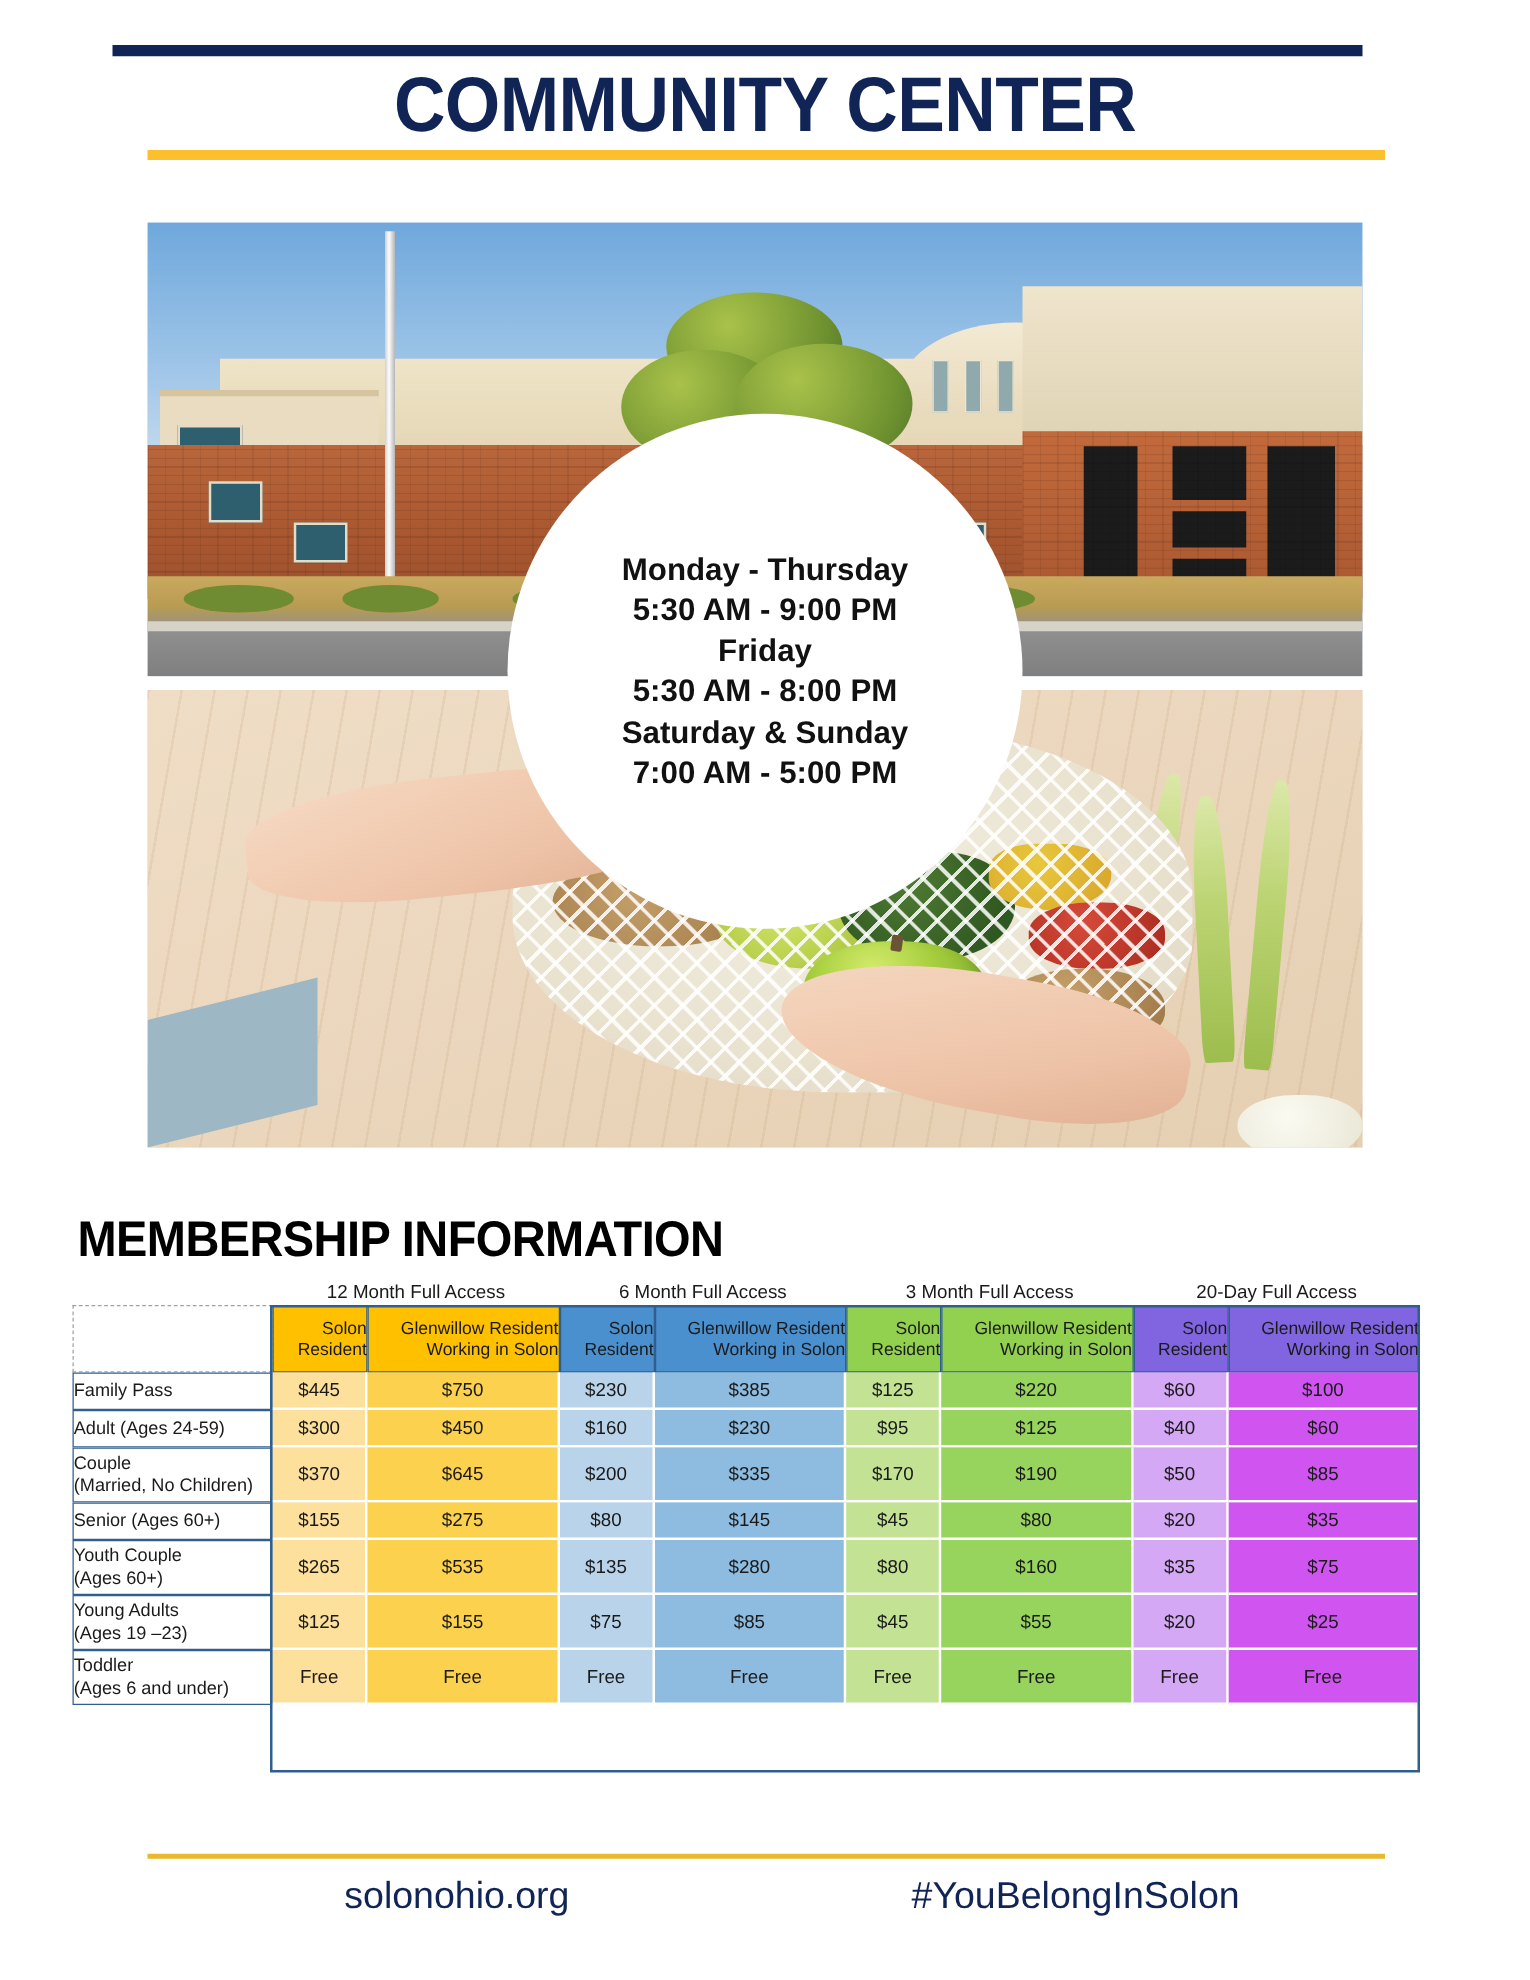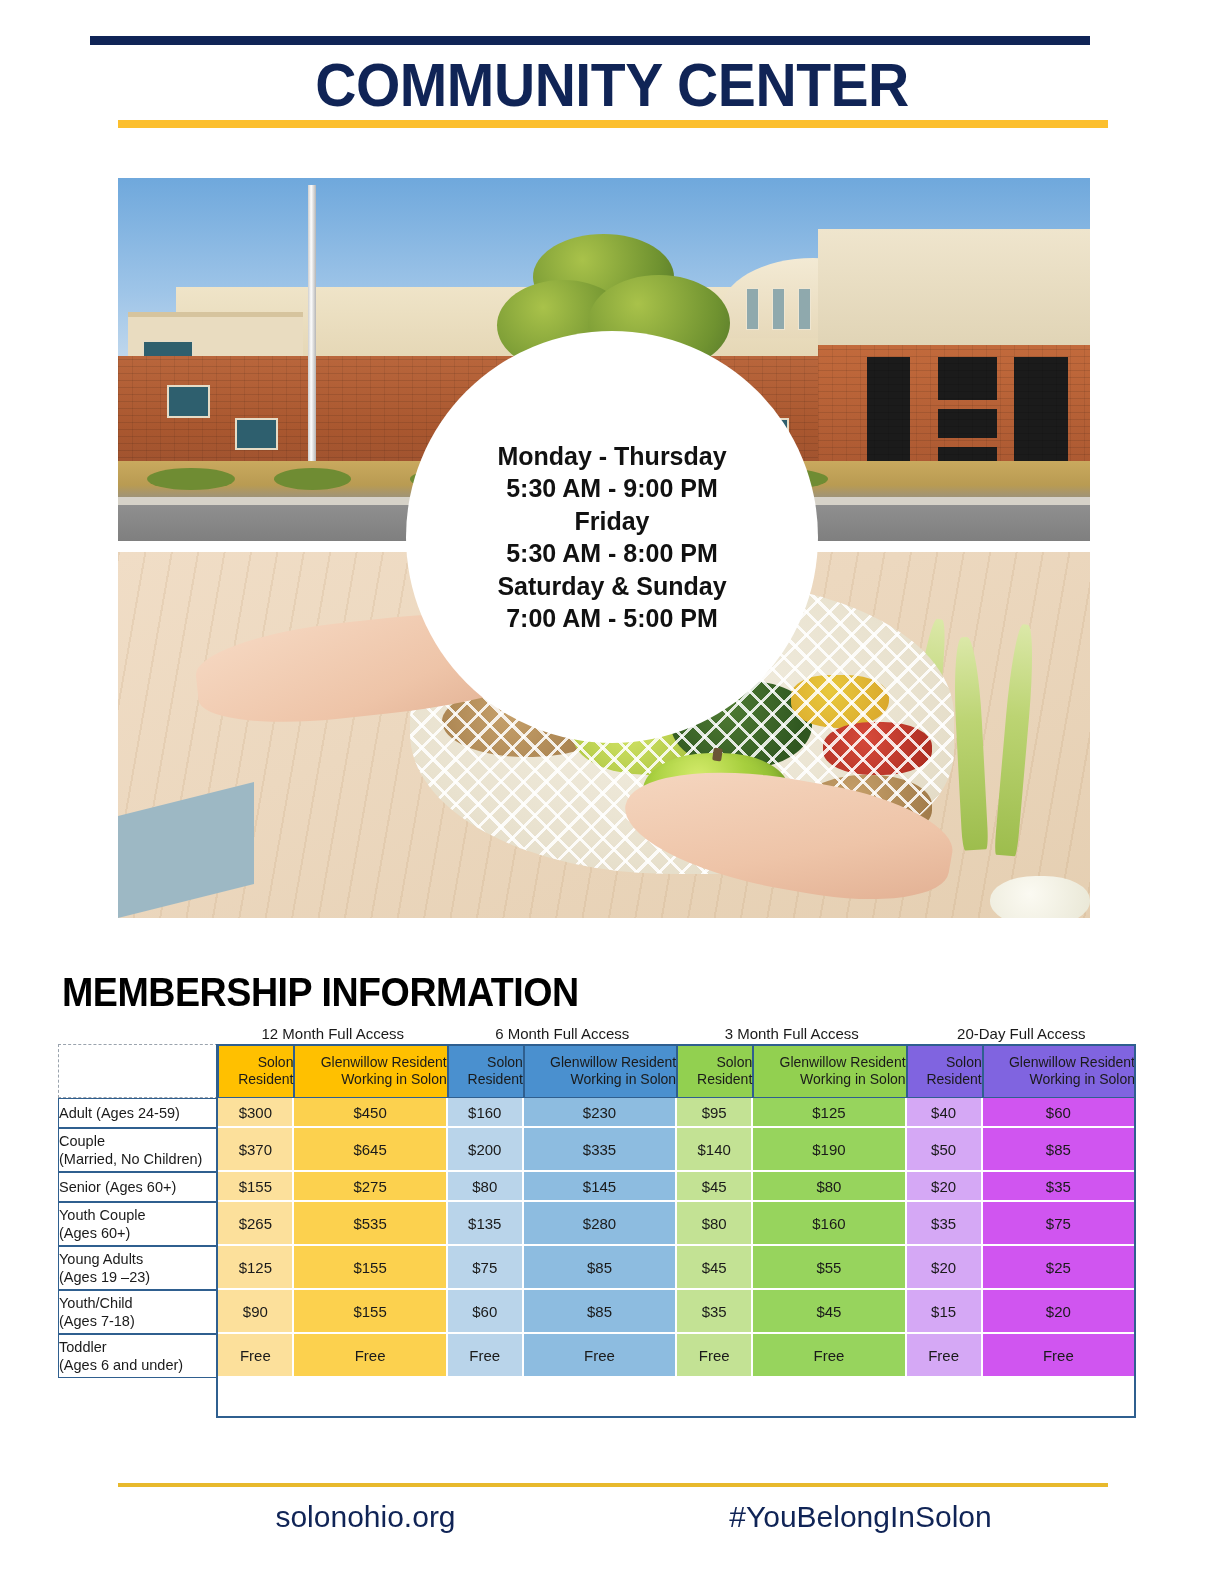--- a/index.html
+++ b/index.html
@@ -499,20 +499,33 @@
         <th class="hdr hdr-y">Glenwillow Resident Working in Solon</th>
         <th class="hdr hdr-b">Solon Resident</th>
         <th class="hdr hdr-b">Glenwillow Resident Working in Solon</th>
         <th class="hdr hdr-g">Solon Resident</th>
         <th class="hdr hdr-g">Glenwillow Resident Working in Solon</th>
         <th class="hdr hdr-p">Solon Resident</th>
         <th class="hdr hdr-p">Glenwillow Resident Working in Solon</th>
       </tr>
     </thead>
     <tbody>
+      <tr class="r1">
+        <td class="row-label">
+          <span>Family Pass</span>
+        </td>
+        <td class="cell y-lite">$445</td>
+        <td class="cell y-dark">$750</td>
+        <td class="cell b-lite">$230</td>
+        <td class="cell b-dark">$385</td>
+        <td class="cell g-lite">$125</td>
+        <td class="cell g-dark">$220</td>
+        <td class="cell p-lite">$60</td>
+        <td class="cell p-dark">$100</td>
+      </tr>
       <tr class="r2">
         <td class="row-label">
           <span>Adult (Ages 24-59)</span>
         </td>
         <td class="cell y-lite">$300</td>
         <td class="cell y-dark">$450</td>
         <td class="cell b-lite">$160</td>
         <td class="cell b-dark">$230</td>
         <td class="cell g-lite">$95</td>
         <td class="cell g-dark">$125</td>
@@ -521,21 +534,21 @@
       </tr>
       <tr class="r3">
         <td class="row-label">
           <span>Couple</span><br>
           <span>(Married, No  Children)</span>
         </td>
         <td class="cell y-lite">$370</td>
         <td class="cell y-dark">$645</td>
         <td class="cell b-lite">$200</td>
         <td class="cell b-dark">$335</td>
-        <td class="cell g-lite">$140</td>
+        <td class="cell g-lite">$170</td>
         <td class="cell g-dark">$190</td>
         <td class="cell p-lite">$50</td>
         <td class="cell p-dark">$85</td>
       </tr>
       <tr class="r4">
         <td class="row-label">
           <span>Senior (Ages 60+)</span>
         </td>
         <td class="cell y-lite">$155</td>
         <td class="cell y-dark">$275</td>
@@ -567,34 +580,20 @@
         </td>
         <td class="cell y-lite">$125</td>
         <td class="cell y-dark">$155</td>
         <td class="cell b-lite">$75</td>
         <td class="cell b-dark">$85</td>
         <td class="cell g-lite">$45</td>
         <td class="cell g-dark">$55</td>
         <td class="cell p-lite">$20</td>
         <td class="cell p-dark">$25</td>
       </tr>
-      <tr class="r7">
-        <td class="row-label">
-          <span>Youth/Child</span><br>
-          <span>(Ages 7-18)</span>
-        </td>
-        <td class="cell y-lite">$90</td>
-        <td class="cell y-dark">$155</td>
-        <td class="cell b-lite">$60</td>
-        <td class="cell b-dark">$85</td>
-        <td class="cell g-lite">$35</td>
-        <td class="cell g-dark">$45</td>
-        <td class="cell p-lite">$15</td>
-        <td class="cell p-dark">$20</td>
-      </tr>
       <tr class="r8">
         <td class="row-label">
           <span>Toddler</span><br>
           <span>(Ages 6 and under)</span>
         </td>
         <td class="cell y-lite">Free</td>
         <td class="cell y-dark">Free</td>
         <td class="cell b-lite">Free</td>
         <td class="cell b-dark">Free</td>
         <td class="cell g-lite">Free</td>

